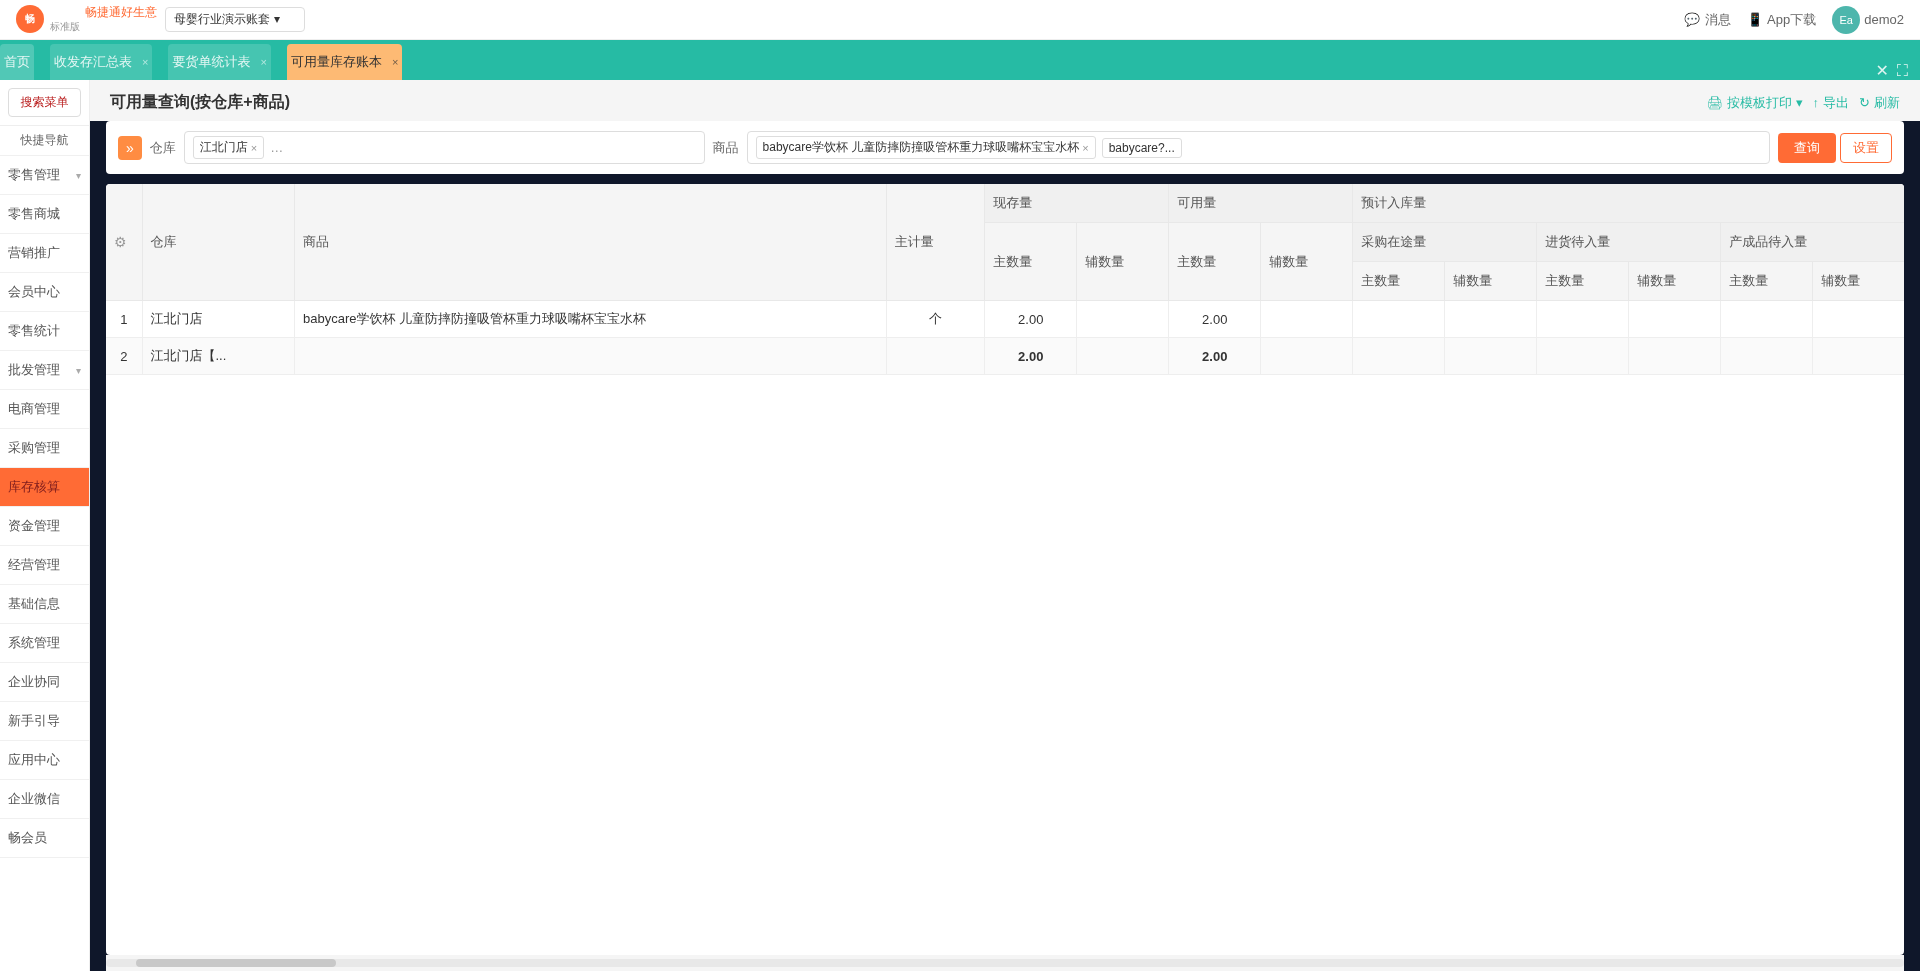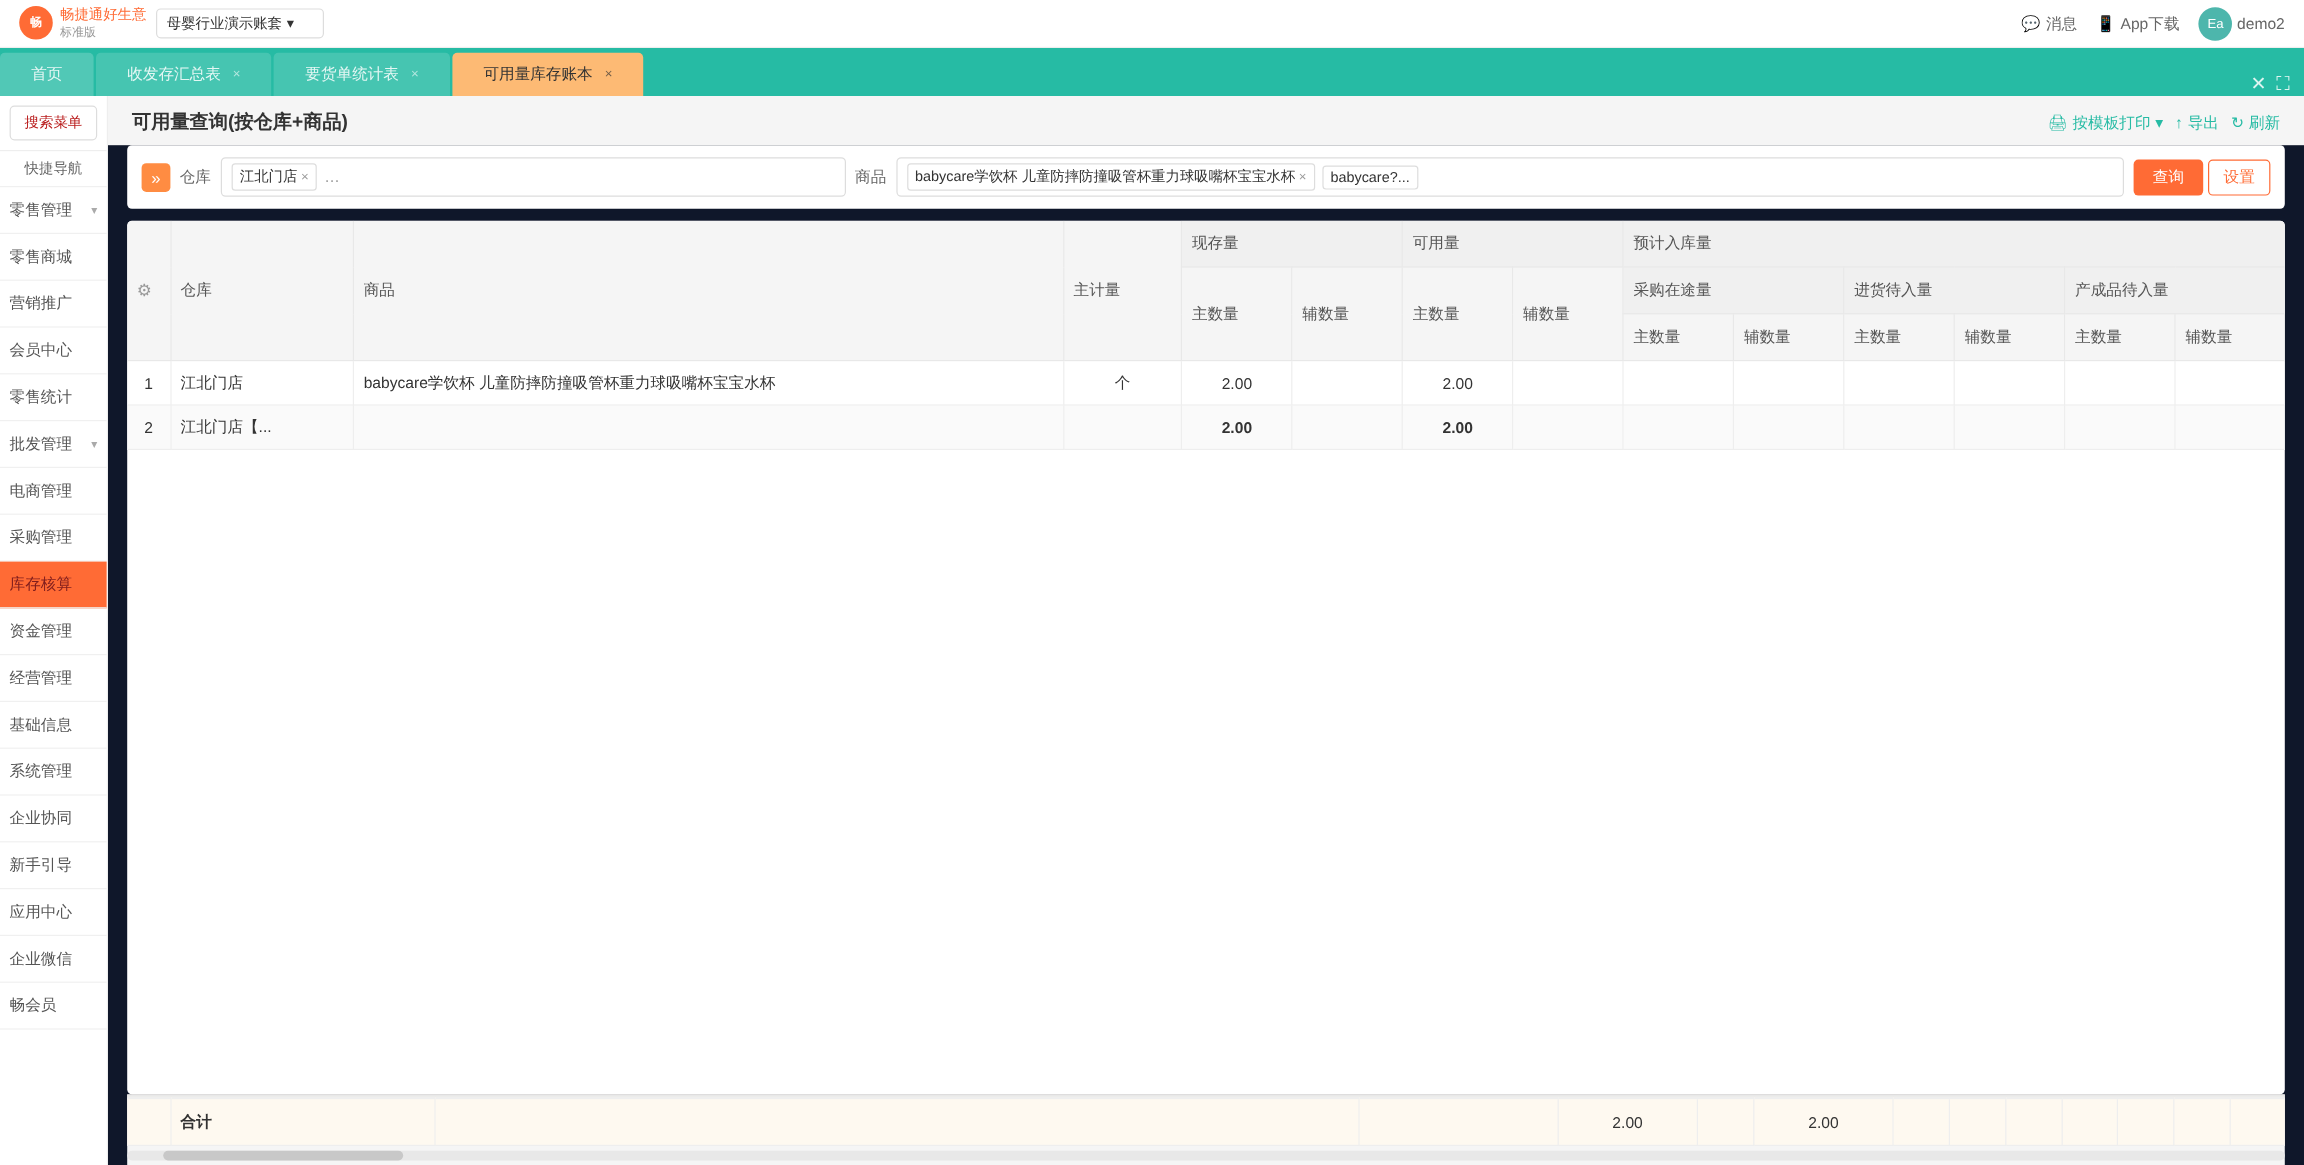--- a/index.html
+++ b/index.html
@@ -3,30 +3,30 @@
   <meta charset="utf-8">
   <style>
     * { box-sizing: border-box; margin: 0; padding: 0; }
     body { font-family: 'Microsoft YaHei', Arial, sans-serif; font-size: 13px; color: #333; background: #f5f5f5; display: flex; flex-direction: column; height: 971px; overflow: hidden; }
 
     
     .top-bar { height: 40px; background: #fff; display: flex; align-items: center; justify-content: space-between; padding: 0 16px; border-bottom: 1px solid #eee; flex-shrink: 0; }
     .top-bar-left { display: flex; align-items: center; gap: 8px; }
     .logo-area { display: flex; align-items: center; gap: 6px; }
     .logo-icon { width: 28px; height: 28px; background: #ff6b35; border-radius: 50%; display: flex; align-items: center; justify-content: center; color: #fff; font-size: 10px; font-weight: bold; }
-    .logo-text { font-size: 12px; color: #ff6b35; line-height: 1.2; }
+    .logo-text { font-size: 12px; color: #ff6b35; line-height: 1.2; margin-left: 35px; }
     .logo-sub { font-size: 10px; color: #999; }
     .org-selector { display: flex; align-items: center; gap: 4px; border: 1px solid #ddd; border-radius: 4px; padding: 3px 8px; font-size: 12px; color: #333; cursor: pointer; min-width: 140px; }
     .top-bar-right { display: flex; align-items: center; gap: 16px; font-size: 13px; color: #666; }
     .top-bar-right-item { display: flex; align-items: center; gap: 4px; cursor: pointer; }
     .avatar { width: 28px; height: 28px; background: #4db6ac; border-radius: 50%; display: flex; align-items: center; justify-content: center; color: #fff; font-size: 11px; }
 
     
     .nav-tabs { height: 40px; background: #26bba4; display: flex; align-items: flex-end; padding: 0 0 0 0; flex-shrink: 0; }
-    .nav-tab { height: 36px; padding: 0 26px; display: flex; align-items: center; gap: 6px; font-size: 13px; color: rgba(255,255,255,0.85); cursor: pointer; border-radius: 4px 4px 0 0; margin-right: 2px; background: rgba(255,255,255,0.15); }
+    .nav-tab { height: 36px; padding: 0 4px; display: flex; align-items: center; gap: 6px; font-size: 13px; color: rgba(255,255,255,0.85); cursor: pointer; border-radius: 4px 4px 0 0; margin-right: 16px; background: rgba(255,255,255,0.15); }
     .nav-tab.home { background: rgba(255,255,255,0.2); }
     .nav-tab.active { background: #fdba74; color: #333; }
     .nav-tab .close-btn { font-size: 11px; color: inherit; opacity: 0.7; margin-left: 4px; }
     .nav-right { margin-left: auto; display: flex; align-items: center; gap: 8px; padding-right: 12px; }
     .nav-right-btn { color: rgba(255,255,255,0.85); font-size: 16px; cursor: pointer; }
 
     
     .main-layout { display: flex; flex: 1; overflow: hidden; }
 
     
@@ -317,42 +317,20 @@
             <td></td>
             <td></td>
             <td></td>
             <td></td>
             <td></td>
           </tr>
         </tbody>
       </table>
     </div>
 
-    <div class="table-footer">
-      <table>
-        <tbody>
-            <tr class="summary-row">
-          <td style="width:36px;"></td>
-          <td style="min-width:80px; text-align:left; font-weight:bold;">合计</td>
-          <td style="min-width:280px;"></td>
-          <td style="min-width:60px;"></td>
-          <td>2.00</td>
-          <td></td>
-          <td>2.00</td>
-          <td></td>
-          <td></td>
-          <td></td>
-          <td></td>
-          <td></td>
-          <td></td>
-          <td></td>
-        </tr>
-      </tbody>
-        </table>
-    </div>
 
     <div class="scroll-bar-area">
       <div class="scroll-bar-track">
         <div class="scroll-bar-thumb"></div>
       </div>
     </div>
 
   </div>
 </div>
 

